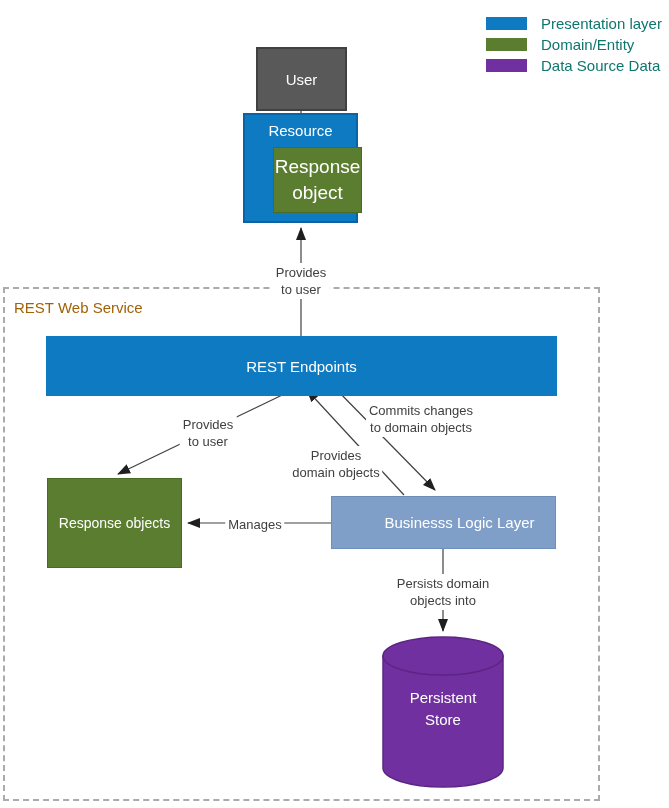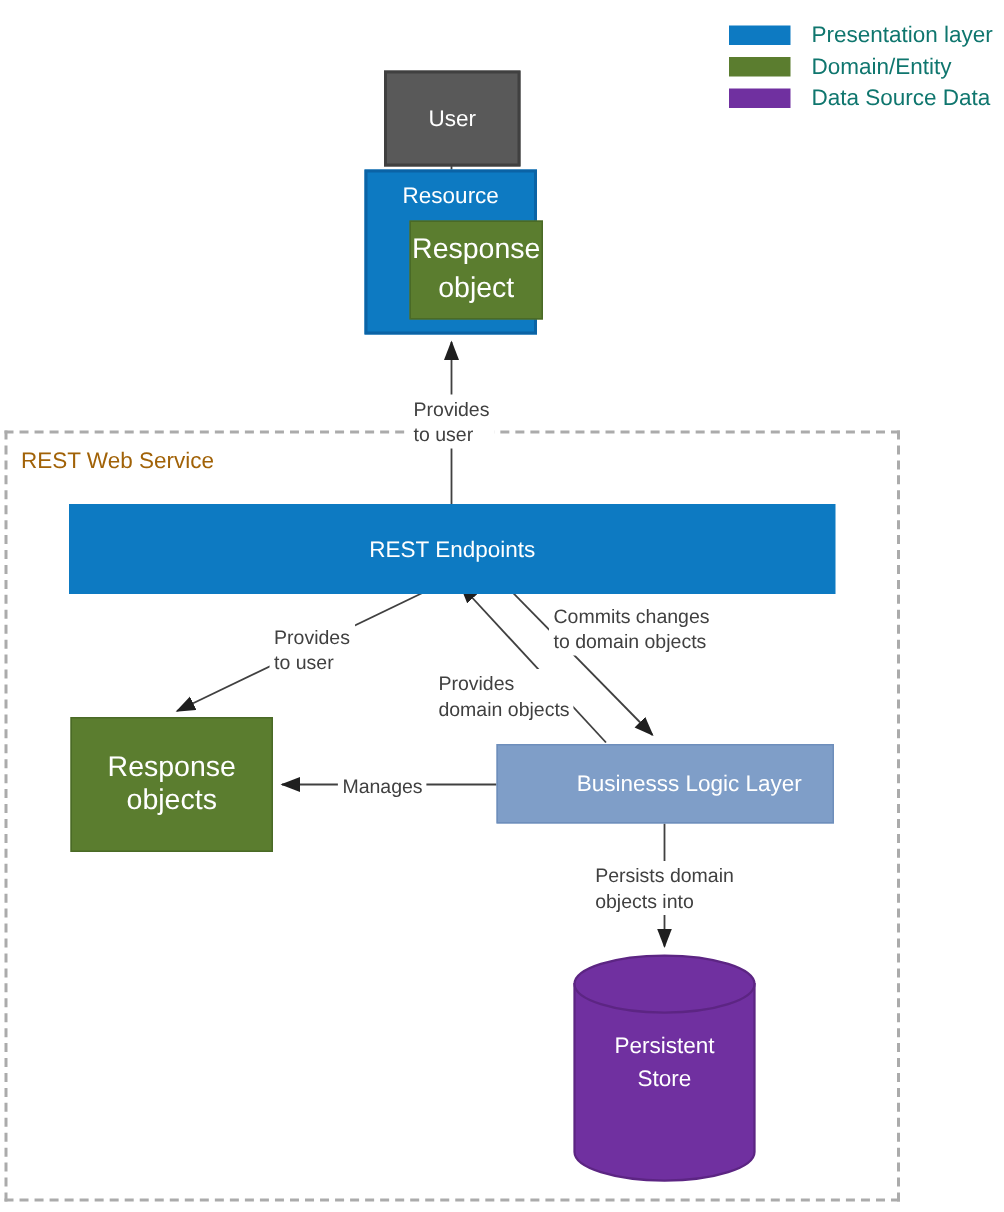--- a/index.html
+++ b/index.html
@@ -19,31 +19,31 @@
 
   .user-box { left: 256px; top: 3px; width: 91px; height: 64px;
               border: 2px solid #404040; font-size: 15px; margin-top: 44px; }
   .resource-box { left: 243px; top: 113px; width: 115px; height: 110px;
                   border: 2px solid #0b63a5; font-size: 15px; text-align: center; }
   .resource-title { margin-top: 7px; }
   .response-object-box { position: absolute; left: 28px; top: 32px; width: 89px; height: 66px;
                          border: 1px solid #4a6a26; font-size: 19px; line-height: 26px; white-space: pre-line; }
   .rest-endpoints-bar { left: 46px; top: 336px; width: 511px; height: 60px; font-size: 15px; }
   .response-objects-box { left: 47px; top: 478px; width: 135px; height: 90px;
-                          border: 1px solid #4a6a26; font-size: 19px; }
+                          border: 1px solid #4a6a26; font-size: 14px; }
   .bll-box { left: 331px; top: 496px; width: 225px; height: 53px;
              border: 1px solid #6e8ebb; font-size: 15px; }
 
   .cylinder { left: 381px; top: 635px; width: 124px; height: 154px; }
   .cylinder-label { position: absolute; left: 0; top: 52px; width: 100%; text-align: center;
                     font-size: 15px; line-height: 22px; white-space: pre-line; color: #fff; }
 
   
   .edge-label { position: absolute; transform: translate(-50%, -50%); background: #ffffff;
-                color: #404040; font-size: 13px; line-height: 17px; text-align: left;
+                color: #404040; font-size: 13px; line-height: 17px; text-align: center;
                 white-space: pre-line; padding: 1px 3px; z-index: 3; }
   .el-provides-to-user { left: 301px; top: 281px; }
   .el-supplies { left: 208px; top: 433px; }
   .el-commits { left: 421px; top: 419px; }
   .el-provides-domain { left: 336px; top: 464px; }
   .el-manages { left: 255px; top: 524px; }
   .el-persists { left: 443px; top: 592px; }
 
   
   .legend { position: absolute; left: 486px; top: 13px; z-index: 2; }

